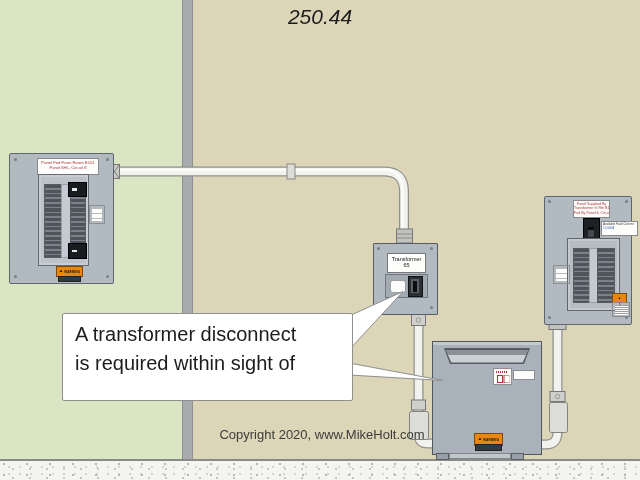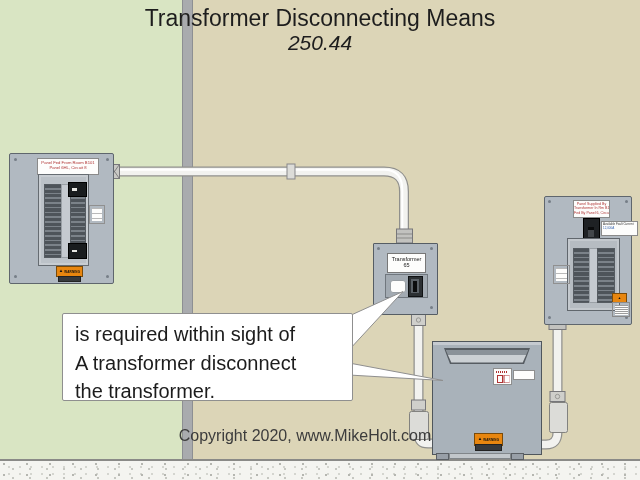--- a/index.html
+++ b/index.html
@@ -13,22 +13,22 @@
          border-top:2px solid #8a8a87;
          background-image:
            radial-gradient(circle at 4px 3px,#b5b6b0 1px,rgba(0,0,0,0) 1.4px),
            radial-gradient(circle at 13px 8px,#c6c7c1 1px,rgba(0,0,0,0) 1.4px),
            radial-gradient(circle at 9px 6px,#d4d5cf .8px,rgba(0,0,0,0) 1.1px);
          background-size:23px 11px,17px 9px,11px 7px;}
   
   .title-wrap{position:absolute;left:0;top:5px;width:640px;text-align:center;color:#1d1d1d;}
   .title-main{font-size:23px;line-height:26px;}
   .title-code{font-size:21px;line-height:24px;font-style:italic;}
-  .copyright{position:absolute;left:305px;top:427px;transform:translateX(-50%);
-             font-size:16px;color:#3c3c3c;white-space:nowrap;}
+  .copyright{position:absolute;left:322px;top:427px;transform:translateX(-50%);
+             font-size:13px;color:#3c3c3c;white-space:nowrap;}
   
   .conduit-layer{position:absolute;left:0;top:0;width:640px;height:480px;pointer-events:none;}
   
   .screw{position:absolute;width:3px;height:3px;border-radius:50%;background:#767e87;}
   .warn{position:absolute;background:#e8860f;border:0.5px solid #7a4a08;display:flex;
         align-items:center;justify-content:center;gap:1px;overflow:hidden;}
   .warn-tri{font-size:4.5px;line-height:4.5px;color:#111;}
   .warn-txt{font-size:3px;font-weight:bold;color:#111;letter-spacing:.2px;}
   .nameplate{position:absolute;background:#fdfdfc;border:0.5px solid #8a8a8a;
              color:#b03434;text-align:center;overflow:hidden;padding-top:1px;}
@@ -220,24 +220,22 @@
     </div>
     <div class="rp-under-warn"></div>
   </div>
 
   <svg class="pointer-layer" viewBox="0 0 640 480">
     <polygon points="349,316 403,291.5 349,350" fill="#ffffff" stroke="#8f8f8f" stroke-width="1"></polygon>
     <polygon points="349,363 443,380.5 349,375" fill="#ffffff" stroke="#8f8f8f" stroke-width="1"></polygon>
   </svg>
 
   <div class="callout">
+    <div class="callout-line">A transformer disconnect</div>
     <div class="callout-line">is required within sight of</div>
-    <div class="callout-line">A transformer disconnect</div>
-    <div class="callout-line">the transformer.</div>
   </div>
 
   <div class="title-wrap">
-    <div class="title-main">Transformer Disconnecting Means</div>
     <div class="title-code">250.44</div>
   </div>
   <div class="copyright">Copyright 2020, www.MikeHolt.com</div>
 
 </div>
 
 </body></html>

